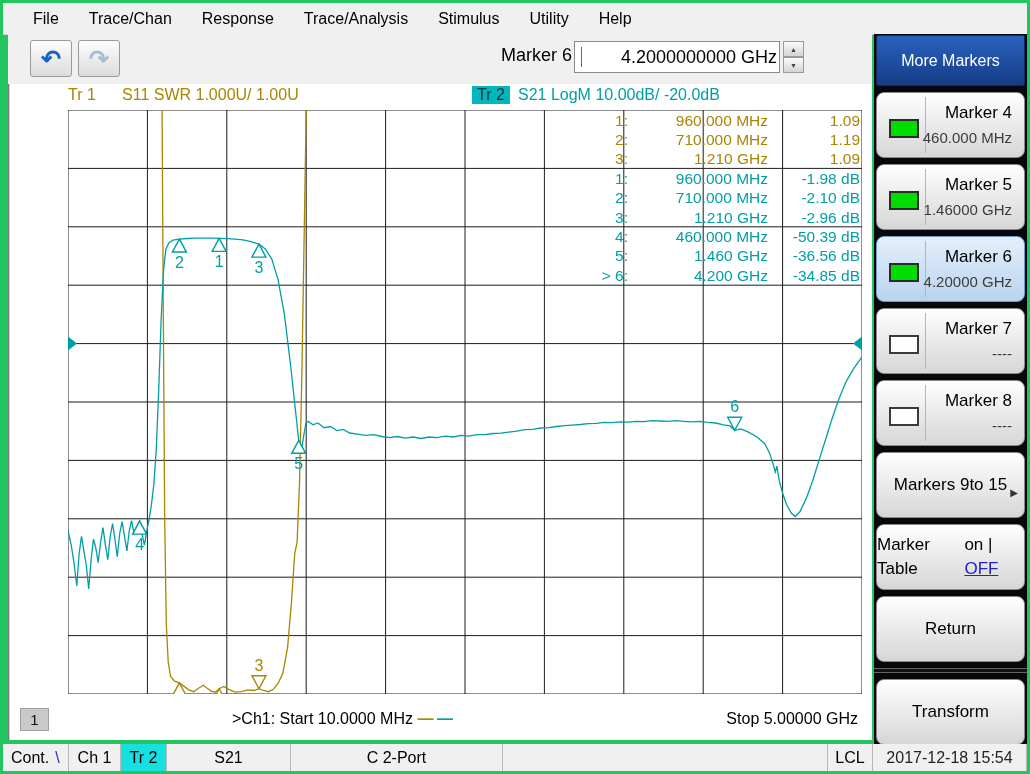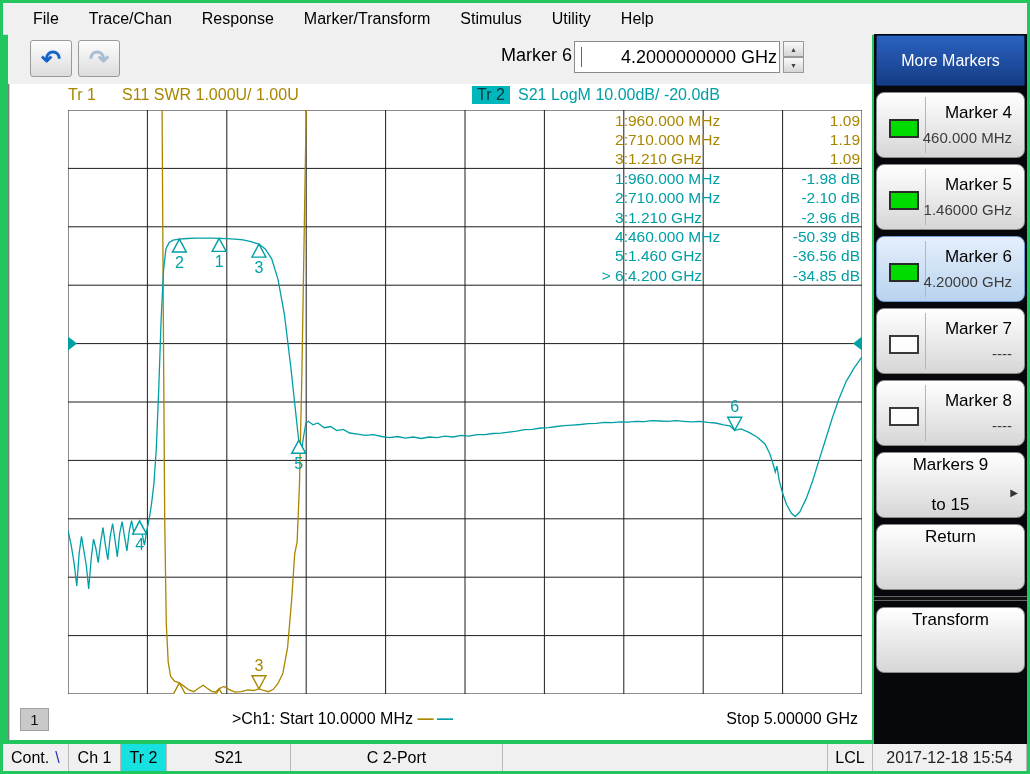--- a/index.html
+++ b/index.html
@@ -25,41 +25,41 @@
   .tr1-meas{position:absolute;left:112px;color:#a98600;}
   .tr2-tag{position:absolute;left:462px;background:#00b7bd;color:#00343c;padding:0 5px;}
   .tr2-meas{position:absolute;left:508px;color:#009fa5;}
   .ylabels{position:absolute;left:0;top:0;width:54px;height:100%;}
   .ylab{position:absolute;right:0;width:54px;text-align:right;font-size:16px;color:#000;}
   .plot-wrap{position:absolute;left:58px;top:26px;width:794px;height:584px;}
   
   .readout{position:absolute;right:12px;top:27px;width:272px;}
   .ro-row{display:flex;height:19.4px;font-size:15.5px;align-items:center;}
   .ro-num{width:40px;text-align:right;}
-  .ro-freq{width:140px;text-align:left;}
+  .ro-freq{width:140px;text-align:right;}
   .ro-val{flex:1;text-align:right;}
   .ro-olive{color:#a98600;}
   .ro-teal{color:#009fa5;}
   
   .chan-box{position:absolute;left:10px;top:624px;width:27px;height:21px;background:#c9c9c9;border:1px solid #a0a0a0;text-align:center;font-size:15px;line-height:21px;color:#111;}
   .start-text{position:absolute;left:222px;top:626px;font-size:16px;color:#000;}
   .legend-dash1{color:#a98600;font-weight:bold;letter-spacing:-1px;}
   .legend-dash2{color:#009fa5;font-weight:bold;letter-spacing:-1px;}
   .stop-text{position:absolute;right:14px;top:626px;font-size:16px;color:#000;}
   
   .sidebar{position:absolute;left:874px;top:34px;width:153px;height:712px;background:#06080c;}
   .more-markers{margin:1px 2px 6px 2px;height:49px;background:linear-gradient(#2a62c0,#153c85);border:1px solid #0d2a60;border-radius:2px;color:#fff;font-size:16px;display:flex;align-items:center;justify-content:center;}
   .sbtn{position:relative;margin:0 2px 6px 2px;height:66px;background:linear-gradient(#ffffff,#d6d6d6);border:1px solid #8a8a8a;border-radius:8px;box-sizing:border-box;}
   .sbtn.selected{background:linear-gradient(#e4effb,#b9d3ef);border-color:#6f9bd1;}
   .led{position:absolute;left:12px;top:26px;width:26px;height:15px;border:2px solid #2a2a2a;background:#00dc00;}
   .led.off{background:#fdfdfd;border-color:#3a3a3a;}
   .sbtn-divider{position:absolute;left:48px;top:4px;bottom:4px;width:1px;background:#b5b5b5;}
   .sbtn-label{position:absolute;right:12px;top:10px;font-size:17px;color:#000;}
   .sbtn-value{position:absolute;right:12px;top:36px;font-size:15px;color:#3c3c3c;}
-  .sbtn-center{display:flex;flex-direction:column;align-items:center;justify-content:space-between;font-size:17px;color:#000;line-height:24px;}
+  .sbtn-center{display:flex;flex-direction:row;align-items:center;justify-content:center;font-size:17px;color:#000;line-height:24px;}
   .sbtn-arrow{position:absolute;right:6px;top:28px;font-size:10px;color:#333;}
   .mt-line2{font-size:17px;}
   .mt-off{color:#2222cc;text-decoration:underline;}
   .side-sep{height:3px;border-top:1px solid #666;border-bottom:1px solid #666;margin:0 0 6px 0;background:#111;}
   
   .statusbar{position:absolute;left:3px;top:744px;width:1024px;height:27px;background:#f0f0f0;display:flex;font-size:16px;color:#000;}
   .seg{border-right:1px solid #b9b9b9;display:flex;align-items:center;justify-content:center;height:100%;box-sizing:border-box;}
   .seg-cont{width:66px;justify-content:flex-start;padding-left:8px;}
   .sweep-ind{color:#2233bb;margin-left:6px;}
   .seg-ch{width:52px;}
@@ -72,21 +72,21 @@
 </style>
 </head>
 <body>
 
 <div id="app">
 
   <div class="menubar">
     <span class="menu-item">File</span>
     <span class="menu-item">Trace/Chan</span>
     <span class="menu-item">Response</span>
-    <span class="menu-item">Marker/Transform</span>
+    <span class="menu-item">Trace/Analysis</span>
     <span class="menu-item">Stimulus</span>
     <span class="menu-item">Utility</span>
     <span class="menu-item">Help</span>
   </div>
 
   <div class="toolbar">
     <div class="tool-btn undo">
         <span>↶</span>
       </div>
     <div class="tool-btn redo">
@@ -257,20 +257,24 @@
       <span class="sbtn-label">Marker 8</span>
       <span class="sbtn-value">----</span>
     </div>
 
     <div class="sbtn sbtn-center">
       <span>Markers 9</span>
       <span>to 15</span>
       <span class="sbtn-arrow">▶</span>
     </div>
 
+    <div class="sbtn sbtn-center">
+      <span>Marker Table</span>
+      <span class="mt-line2"><span>on</span><span> | </span><span class="mt-off">OFF</span></span>
+    </div>
 
     <div class="sbtn sbtn-center">
       <span>Return</span>
     </div>
 
     <div class="side-sep"></div>
 
     <div class="sbtn sbtn-center">
       <span>Transform</span>
     </div>

